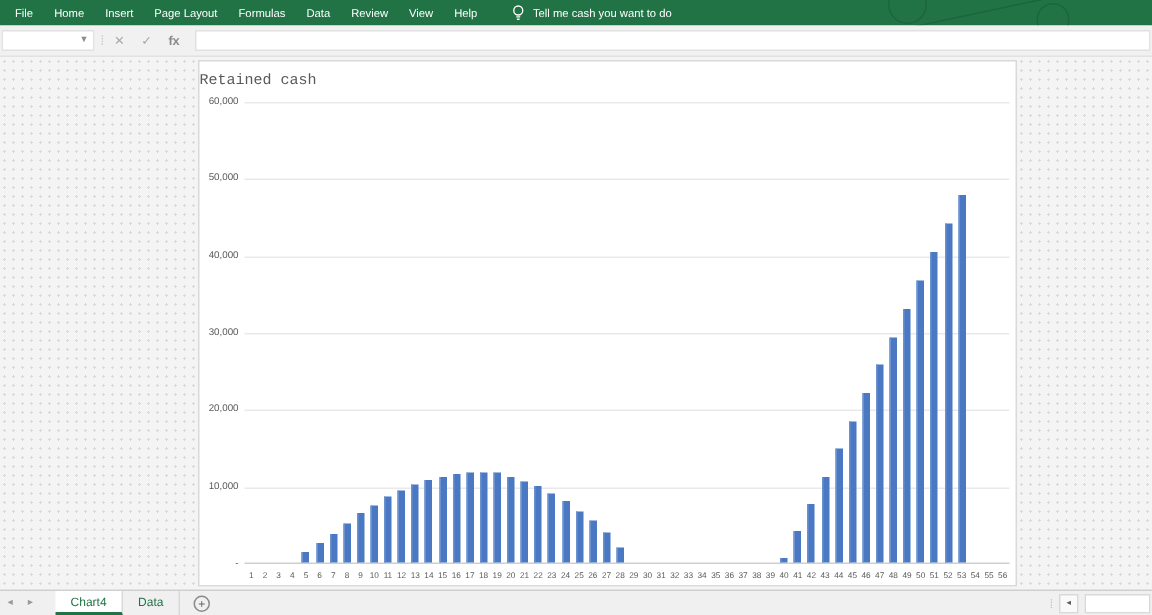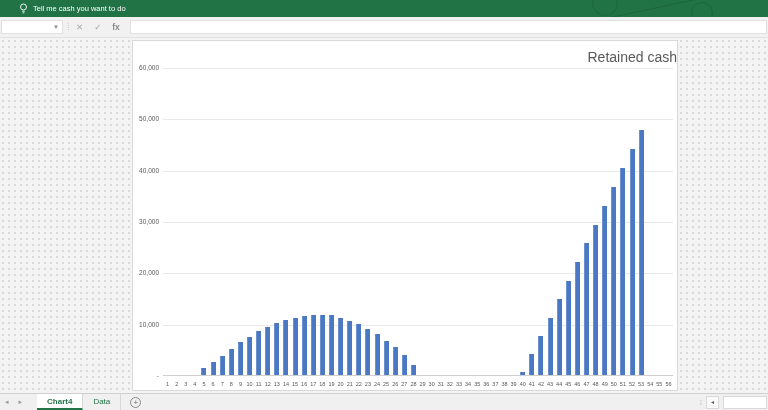--- a/index.html
+++ b/index.html
@@ -27,53 +27,64 @@
                 height:14px; color:#a8a8a8; font-size:8.5px; }
   #fb-fx { color:#8a8a8a; font-weight:bold; }
   #formula-input { position:absolute; left:130px; right:1px; top:3px; height:14px; background:#fff;
                    border:1px solid #e1e1e1; font-size:8px; color:#333; padding:0 3px; }
 
   
   #main { position:absolute; left:0; top:38px; right:0; bottom:17px; background:#f4f4f4;
           background-image:radial-gradient(#d9d9d9 0.8px, transparent 0.8px); background-size:6px 6px; }
   #chart-canvas { position:absolute; left:132px; top:2px; width:546px; height:351px;
                   background:#fff; border:1px solid #d9d9d9; }
-  #chart-title { position:absolute; left:0; right:0; top:8px; text-align:right;
-                 font-size:14px; color:#595959; }
+  #chart-title { position:absolute; left:0; right:0; top:8px; text-align:left;
+                 font-size:10px; color:#595959;font-family:Liberation Mono, monospace; }
   #plot-area { position:absolute; left:30px; top:27px; width:510px; height:308px;
                border-bottom:1px solid #cfcfcf; }
   .gridline { position:absolute; left:0; right:0; height:1px; background:#e9e9e9; }
   .bar { position:absolute; bottom:0; width:5px; background:#4a78c2; border-left:1px solid #6b92cf; }
   .ylabel { position:absolute; width:26px; text-align:right; font-size:6.5px; color:#595959; }
   .xlabel { position:absolute; top:340px; transform:translateX(-50%); font-size:5.5px; color:#595959; white-space:nowrap; }
 
   
   #sheet-bar { position:absolute; left:0; bottom:0; right:0; height:17px; background:#f0f0f0;
                border-top:1px solid #cfcfcf; display:flex; align-items:stretch; font-size:8px; }
   .sheet-nav { color:#9a9a9a; font-size:7px; line-height:16px; padding:0 5px; }
   #tabs-start-gap { width:10px; }
   .sheet-tab { line-height:15px; padding:0 10px; color:#217346; border-right:1px solid #d9d9d9; cursor:default; }
-  .sheet-tab.active { background:#fff; font-weight:bold; border-bottom:2px solid #217346; }
+  .sheet-tab.active { background:#fff; font-weight:normal; border-bottom:2px solid #217346; }
   #add-sheet { align-self:center; margin-left:9px; width:11px; height:11px; border-radius:50%;
                border:1px solid #8a8a8a; color:#666; font-size:8px; line-height:9px; text-align:center; }
   #sb-right { margin-left:auto; display:flex; align-items:center; gap:4px; padding-right:1px; }
   #sb-right .dots { color:#bdbdbd; font-size:8px; }
   #hscroll-btn { width:13px; height:13px; background:#fafafa; border:1px solid #d9d9d9;
                  color:#5a5a5a; font-size:5px; line-height:11px; text-align:center; }
   #hscroll-track { width:44px; height:13px; background:#fff; border:1px solid #d9d9d9; }
 </style>
 </head>
 <body>
 
 <div id="screen">
 
   <div id="ribbon">
     <div class="decor-circle" style="right:150px; top:-10px; width:26px; height:26px;"></div>
     <div class="decor-circle" style="right:55px; top:2px; width:22px; height:22px;"></div>
     <div class="decor-line" style="right:70px; top:8px; width:90px; transform:rotate(-12deg);"></div>
+    <div id="ribbon-tabs" style="display: flex;">
+        <div class="ribbon-tab">File</div>
+        <div class="ribbon-tab">Home</div>
+        <div class="ribbon-tab">Insert</div>
+        <div class="ribbon-tab">Page Layout</div>
+        <div class="ribbon-tab">Formulas</div>
+        <div class="ribbon-tab">Data</div>
+        <div class="ribbon-tab">Review</div>
+        <div class="ribbon-tab">View</div>
+        <div class="ribbon-tab">Help</div>
+      </div>
     <div id="tellme">
       <svg width="9" height="11" viewBox="0 0 9 11">
         <circle cx="4.5" cy="4" r="3" fill="none" stroke="#fff" stroke-width="0.9"></circle>
         <line x1="3.2" y1="8.2" x2="5.8" y2="8.2" stroke="#fff" stroke-width="0.9"></line>
         <line x1="3.6" y1="9.8" x2="5.4" y2="9.8" stroke="#fff" stroke-width="0.9"></line>
       </svg>
       <span>Tell me cash you want to do</span>
     </div>
   </div>
 

